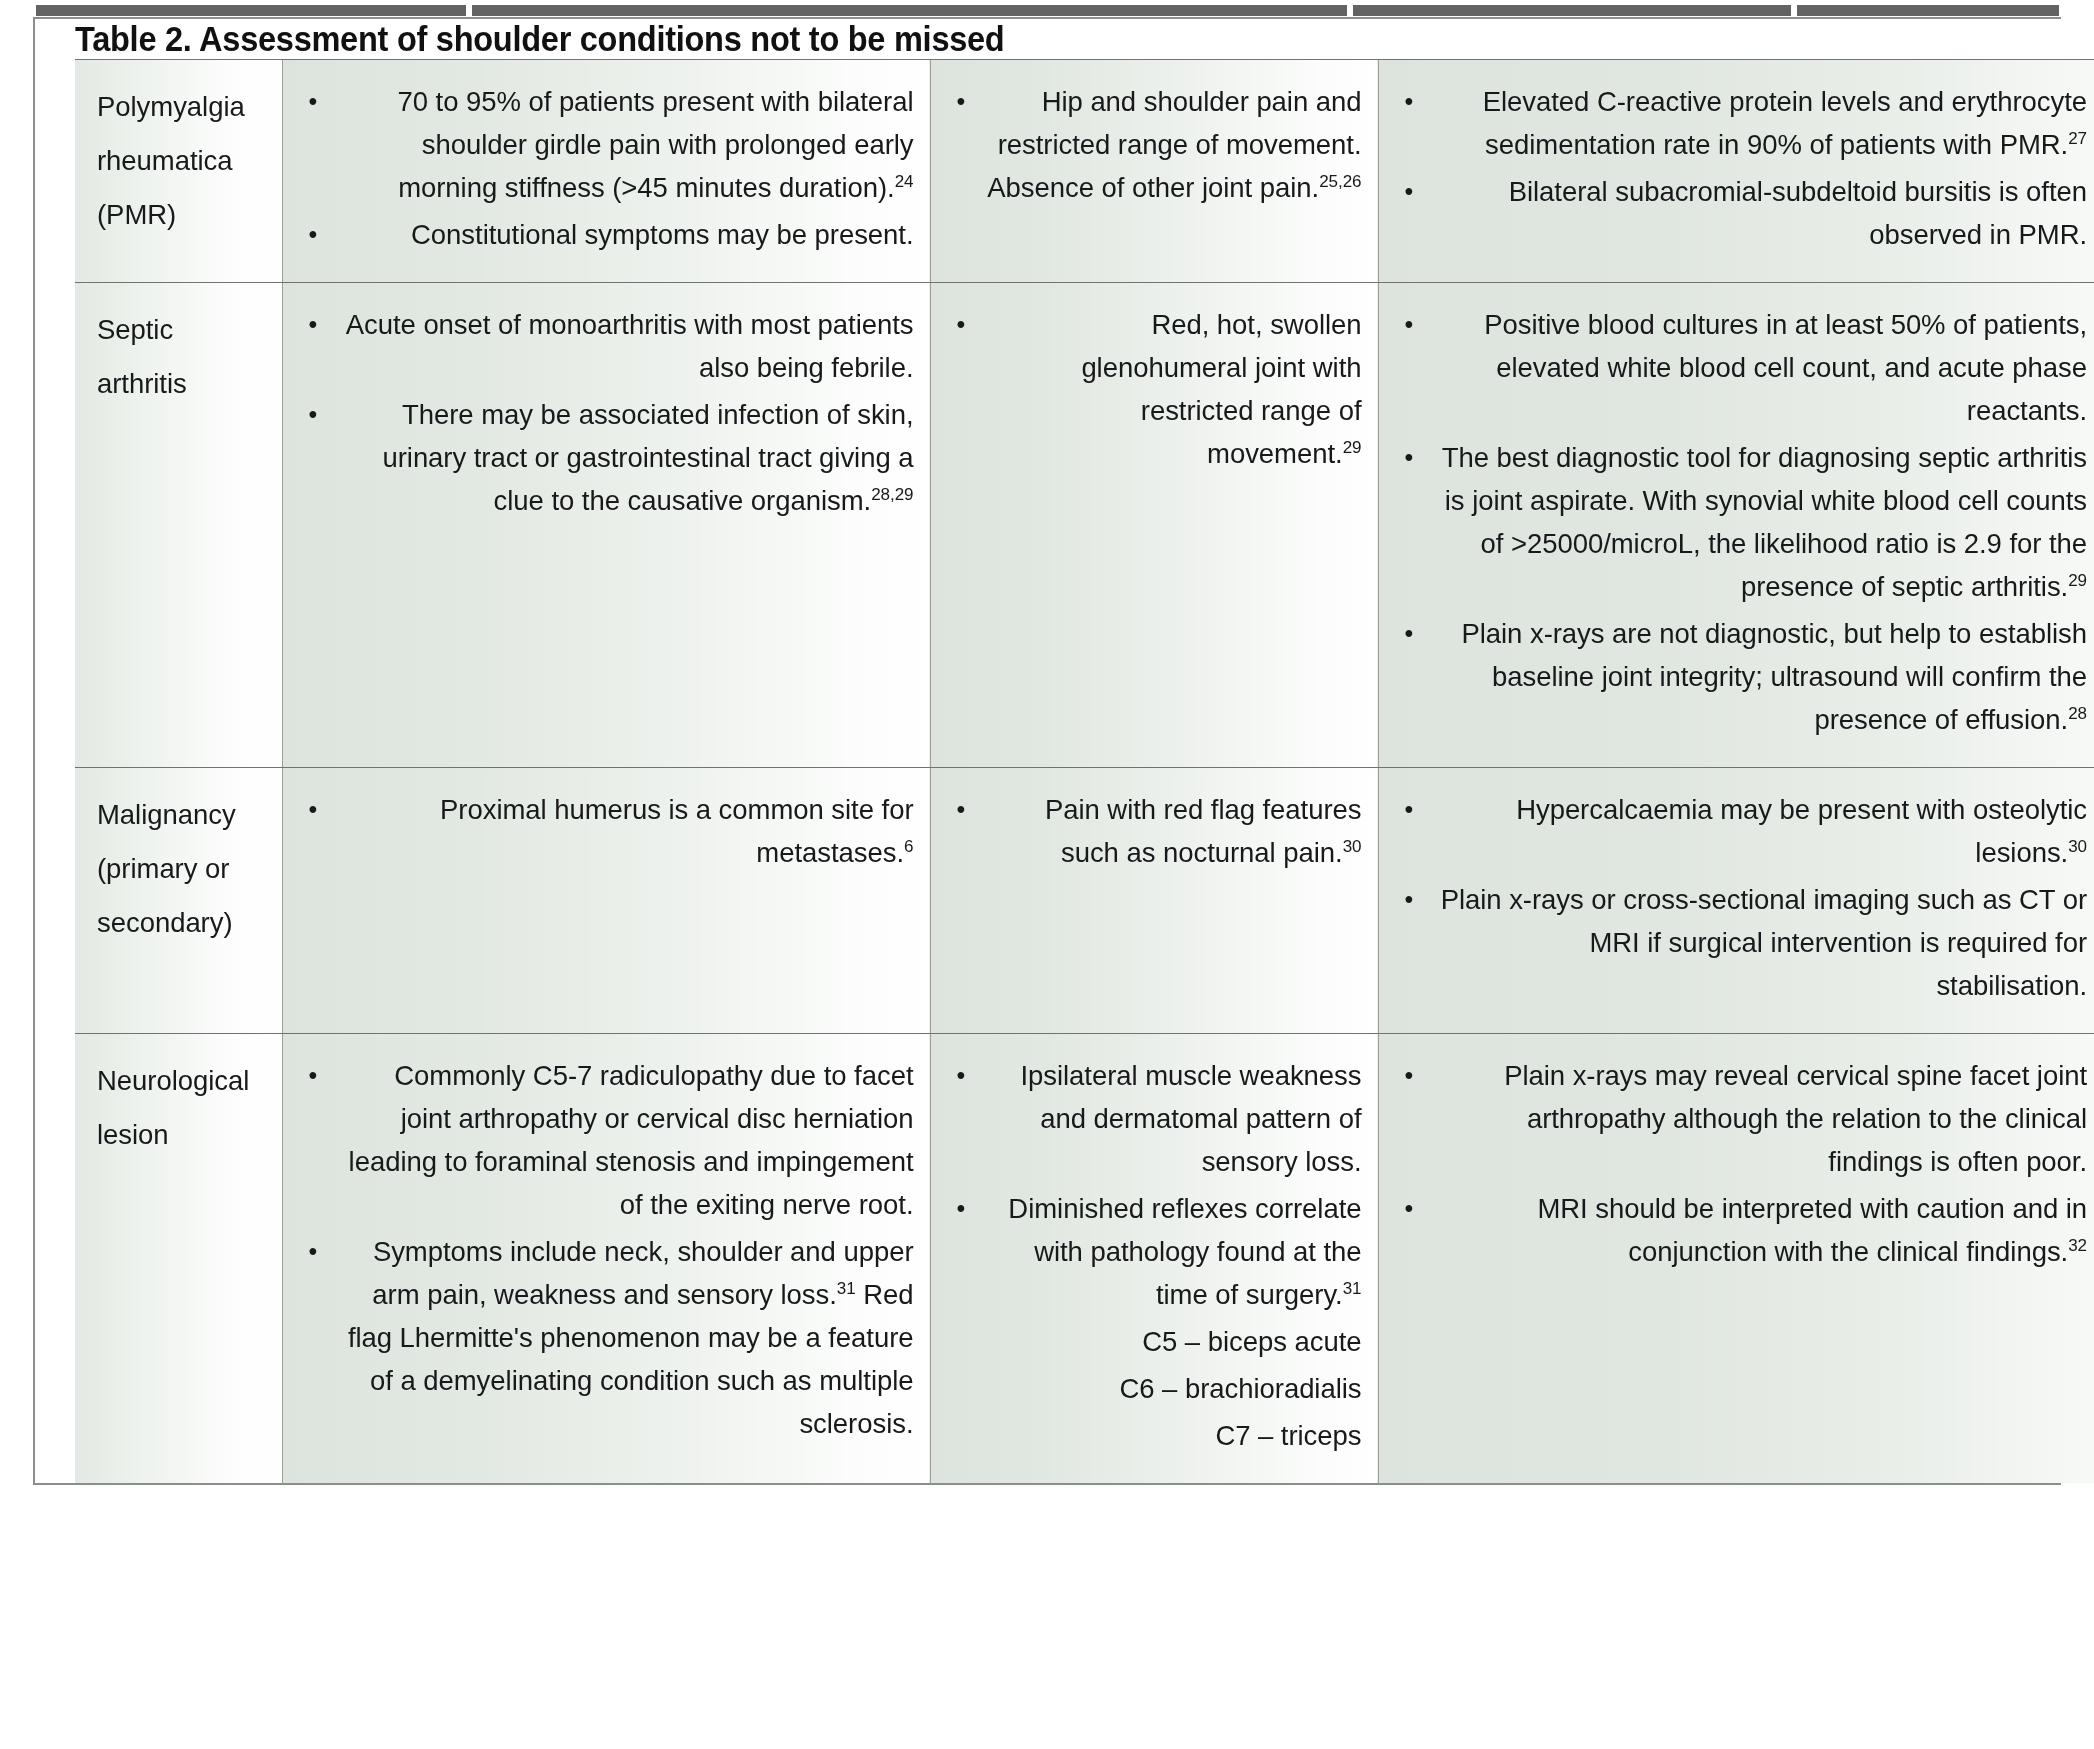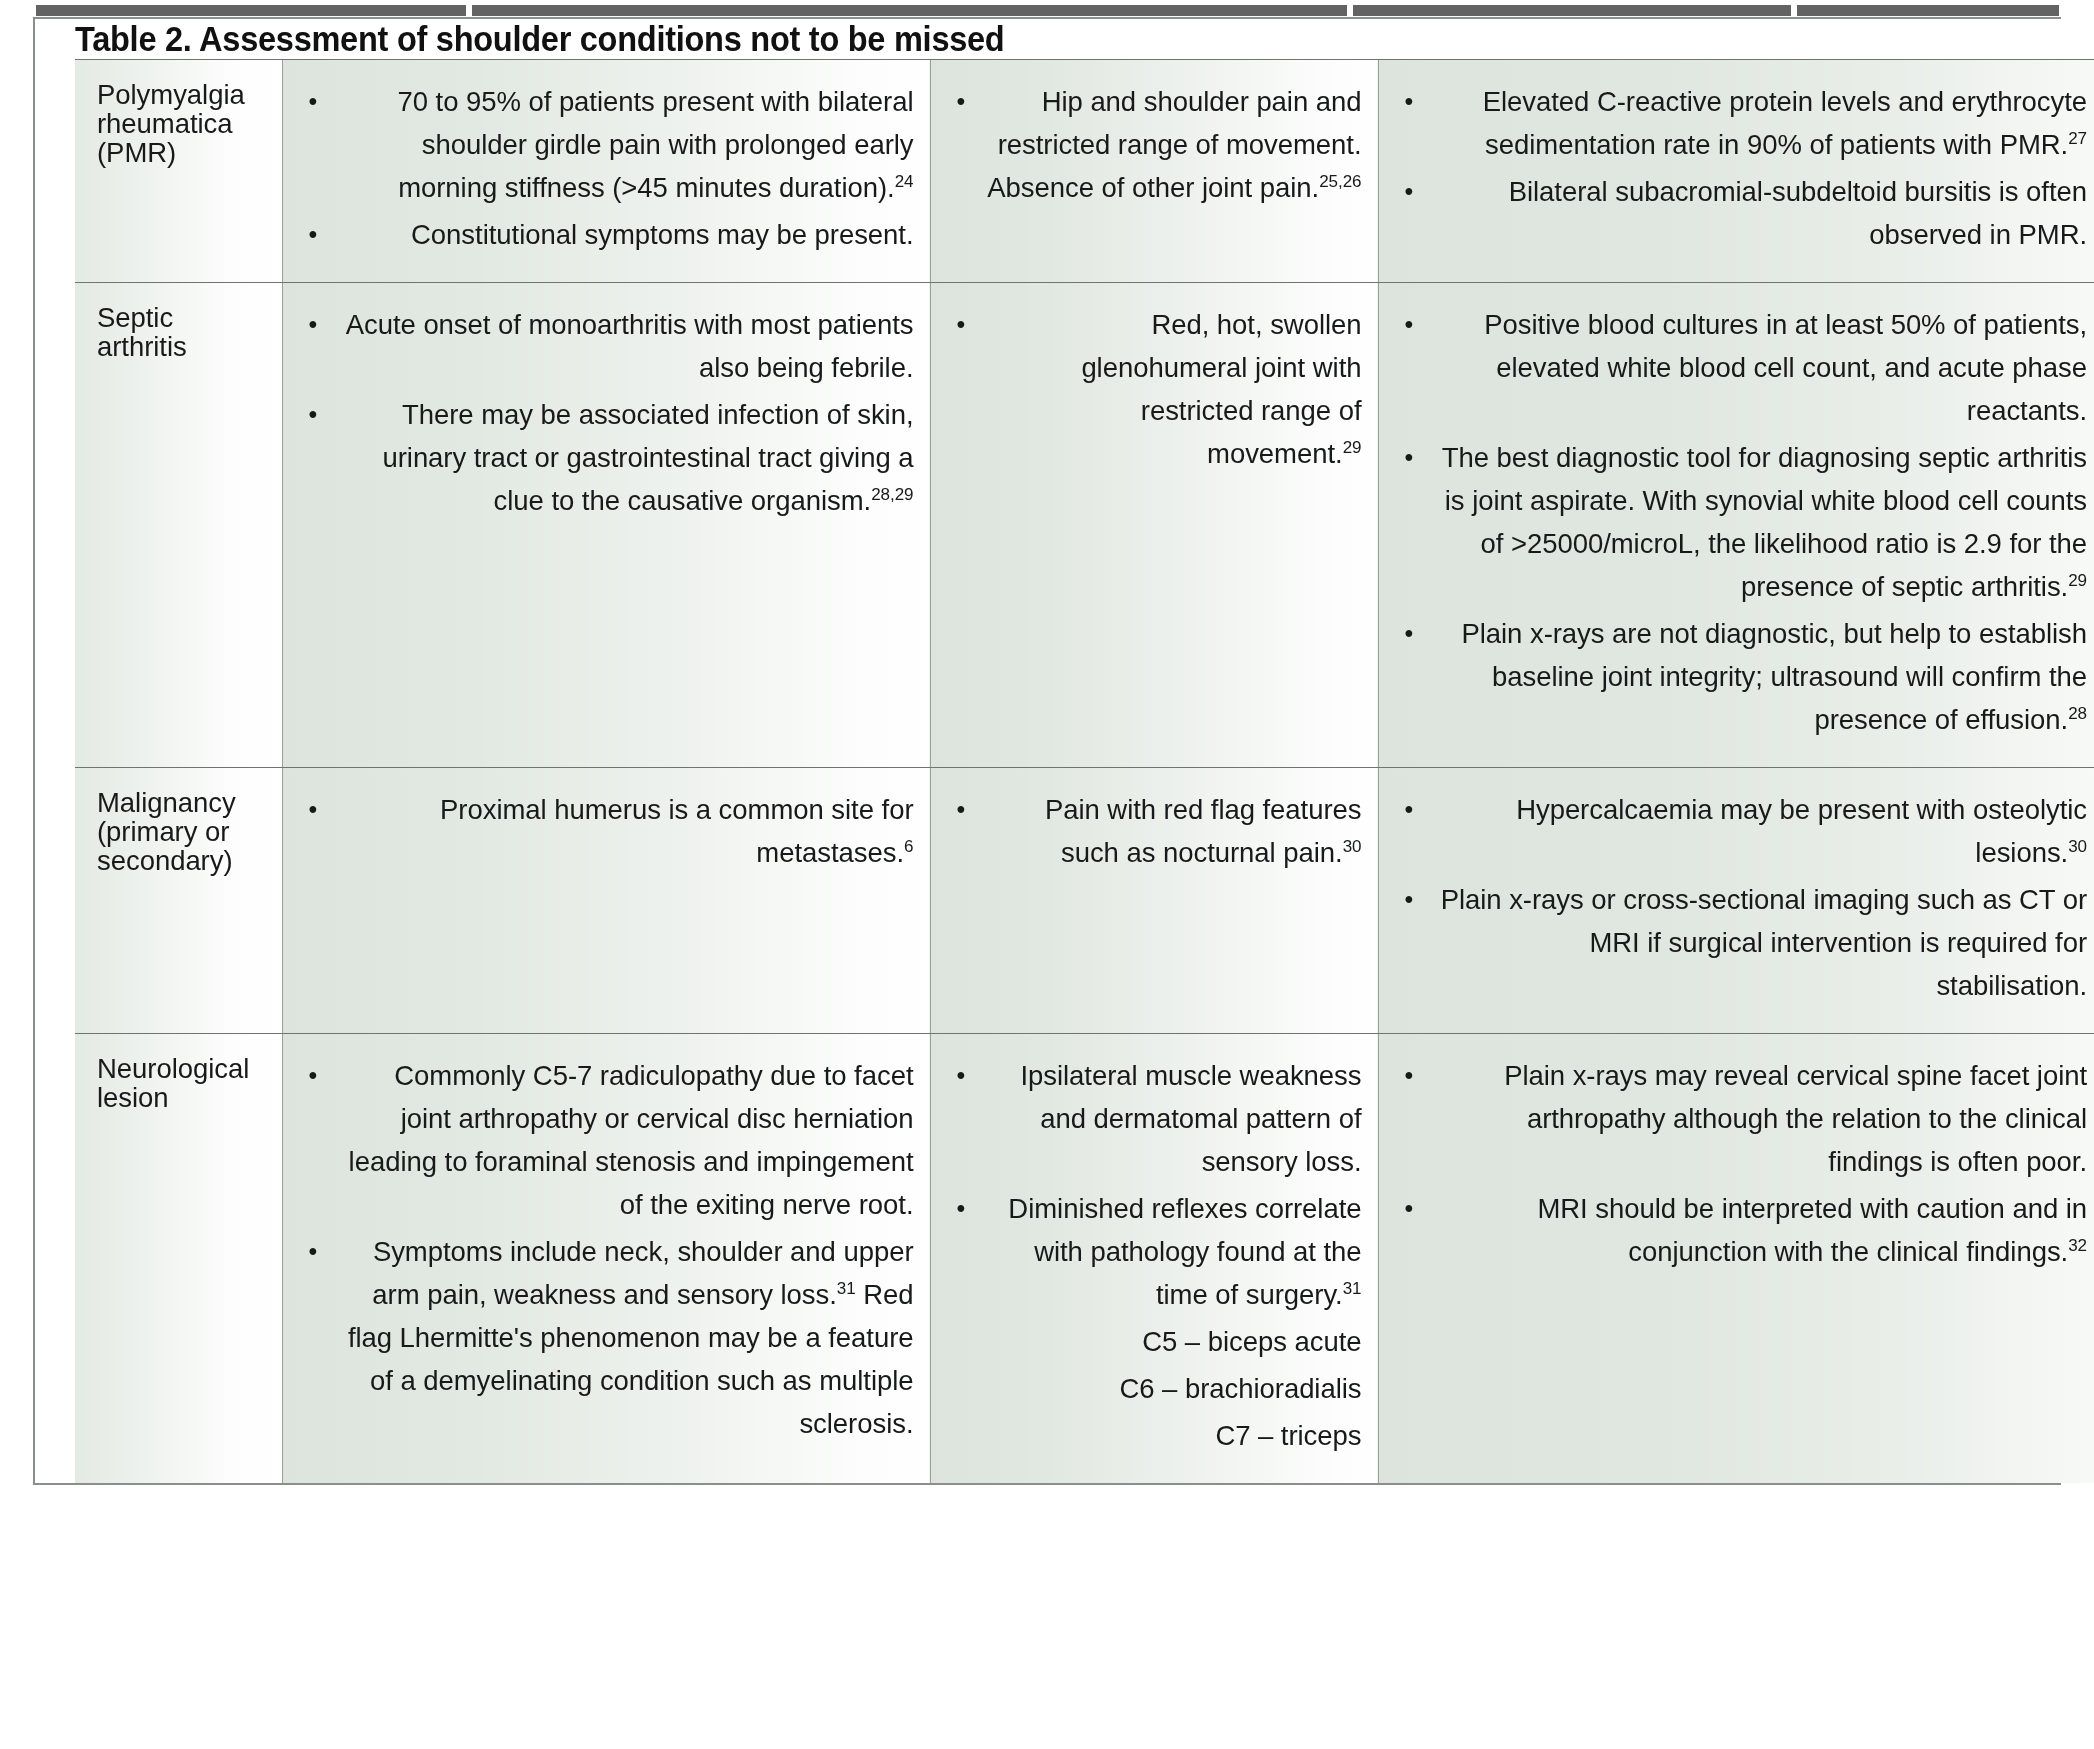--- a/index.html
+++ b/index.html
@@ -131,21 +131,21 @@
     left: 4px; top: 0;
     font-size: 25px;
     line-height: 43px;
     color: #18191a;
   }
   ul.bl > li.plain { padding-left: 32px; }
   ul.bl > li.plain::before { content: ""; }
 
   .cond-text {
     font-size: 27.5px;
-    line-height: 29px;
+    line-height: 54px;
     color: #18191a;
     letter-spacing: -0.05px;
   }
 
   sup {
     font-size: 0.62em;
     vertical-align: super;
     line-height: 0;
   }
 

